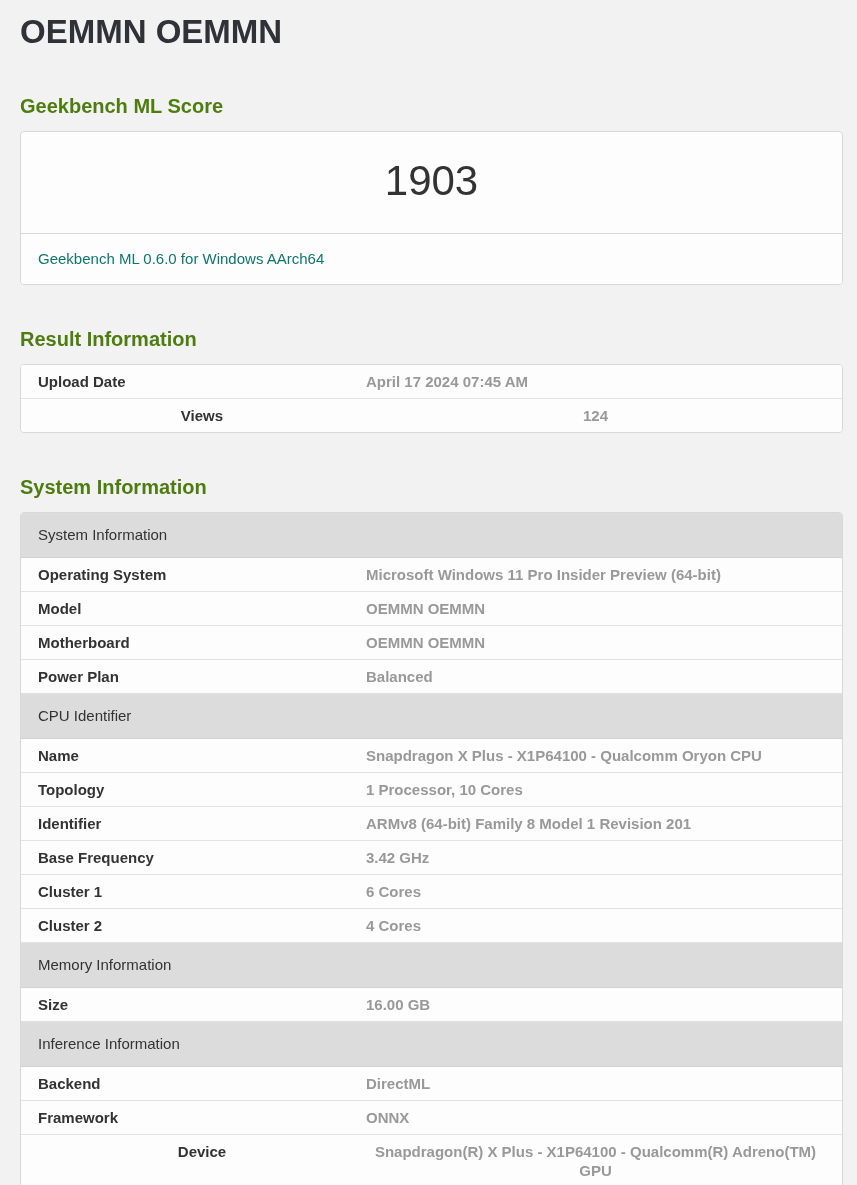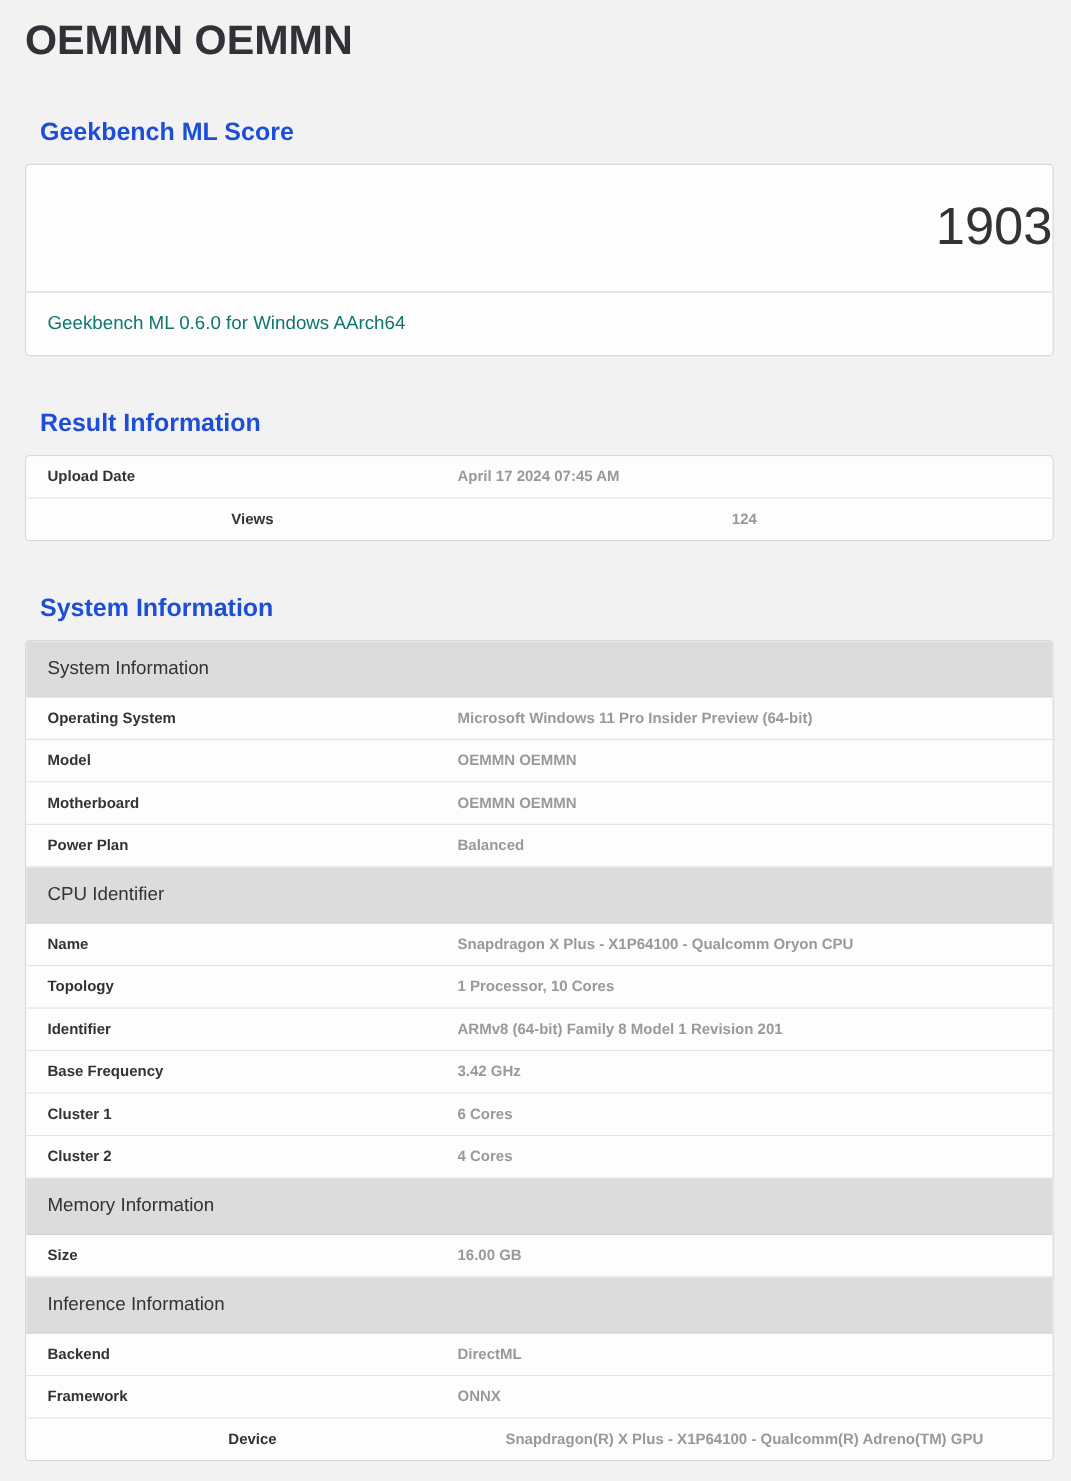--- a/index.html
+++ b/index.html
@@ -16,34 +16,34 @@
   h1.page-title {
     font-size: 33px;
     font-weight: 700;
     color: #313138;
     margin: 12px 0 0 0;
     line-height: 40px;
   }
   h2.section-heading {
     font-size: 20px;
     font-weight: 700;
-    color: #1d4ed8;
-    margin: 42px 0 13px 12px;
+    color: #4d7c0f;
+    margin: 42px 0 13px 0;
     line-height: 24px;
   }
 
   .card {
     background: #fdfdfd;
     border: 1px solid #d8d8d8;
     border-radius: 4px;
     overflow: hidden;
   }
 
   
-  .score-body { text-align: right; padding: 24px 0 27px 0; }
+  .score-body { text-align: center; padding: 24px 0 27px 0; }
   .score-value {
     font-size: 42px;
     font-weight: 500;
     color: #333;
     line-height: 50px;
   }
   .score-label {
     font-size: 15px;
     font-weight: 700;
     color: #333;
@@ -57,21 +57,21 @@
     color: #0f766e;
     line-height: 18px;
     background: #fdfdfd;
   }
 
   
   .table-card .trow {
     display: flex;
     padding: 7px 17px;
     border-bottom: 1px solid #e2e2e2;
-    font-size: 12px;
+    font-size: 15px;
     line-height: 19px;
     background: #fdfdfd;
     align-items: flex-start;
   }
   .table-card .trow:last-child { border-bottom: none; text-align: center; }
   .table-card .tlabel {
     width: 328px;
     flex: none;
     font-weight: 700;
     color: #333;

